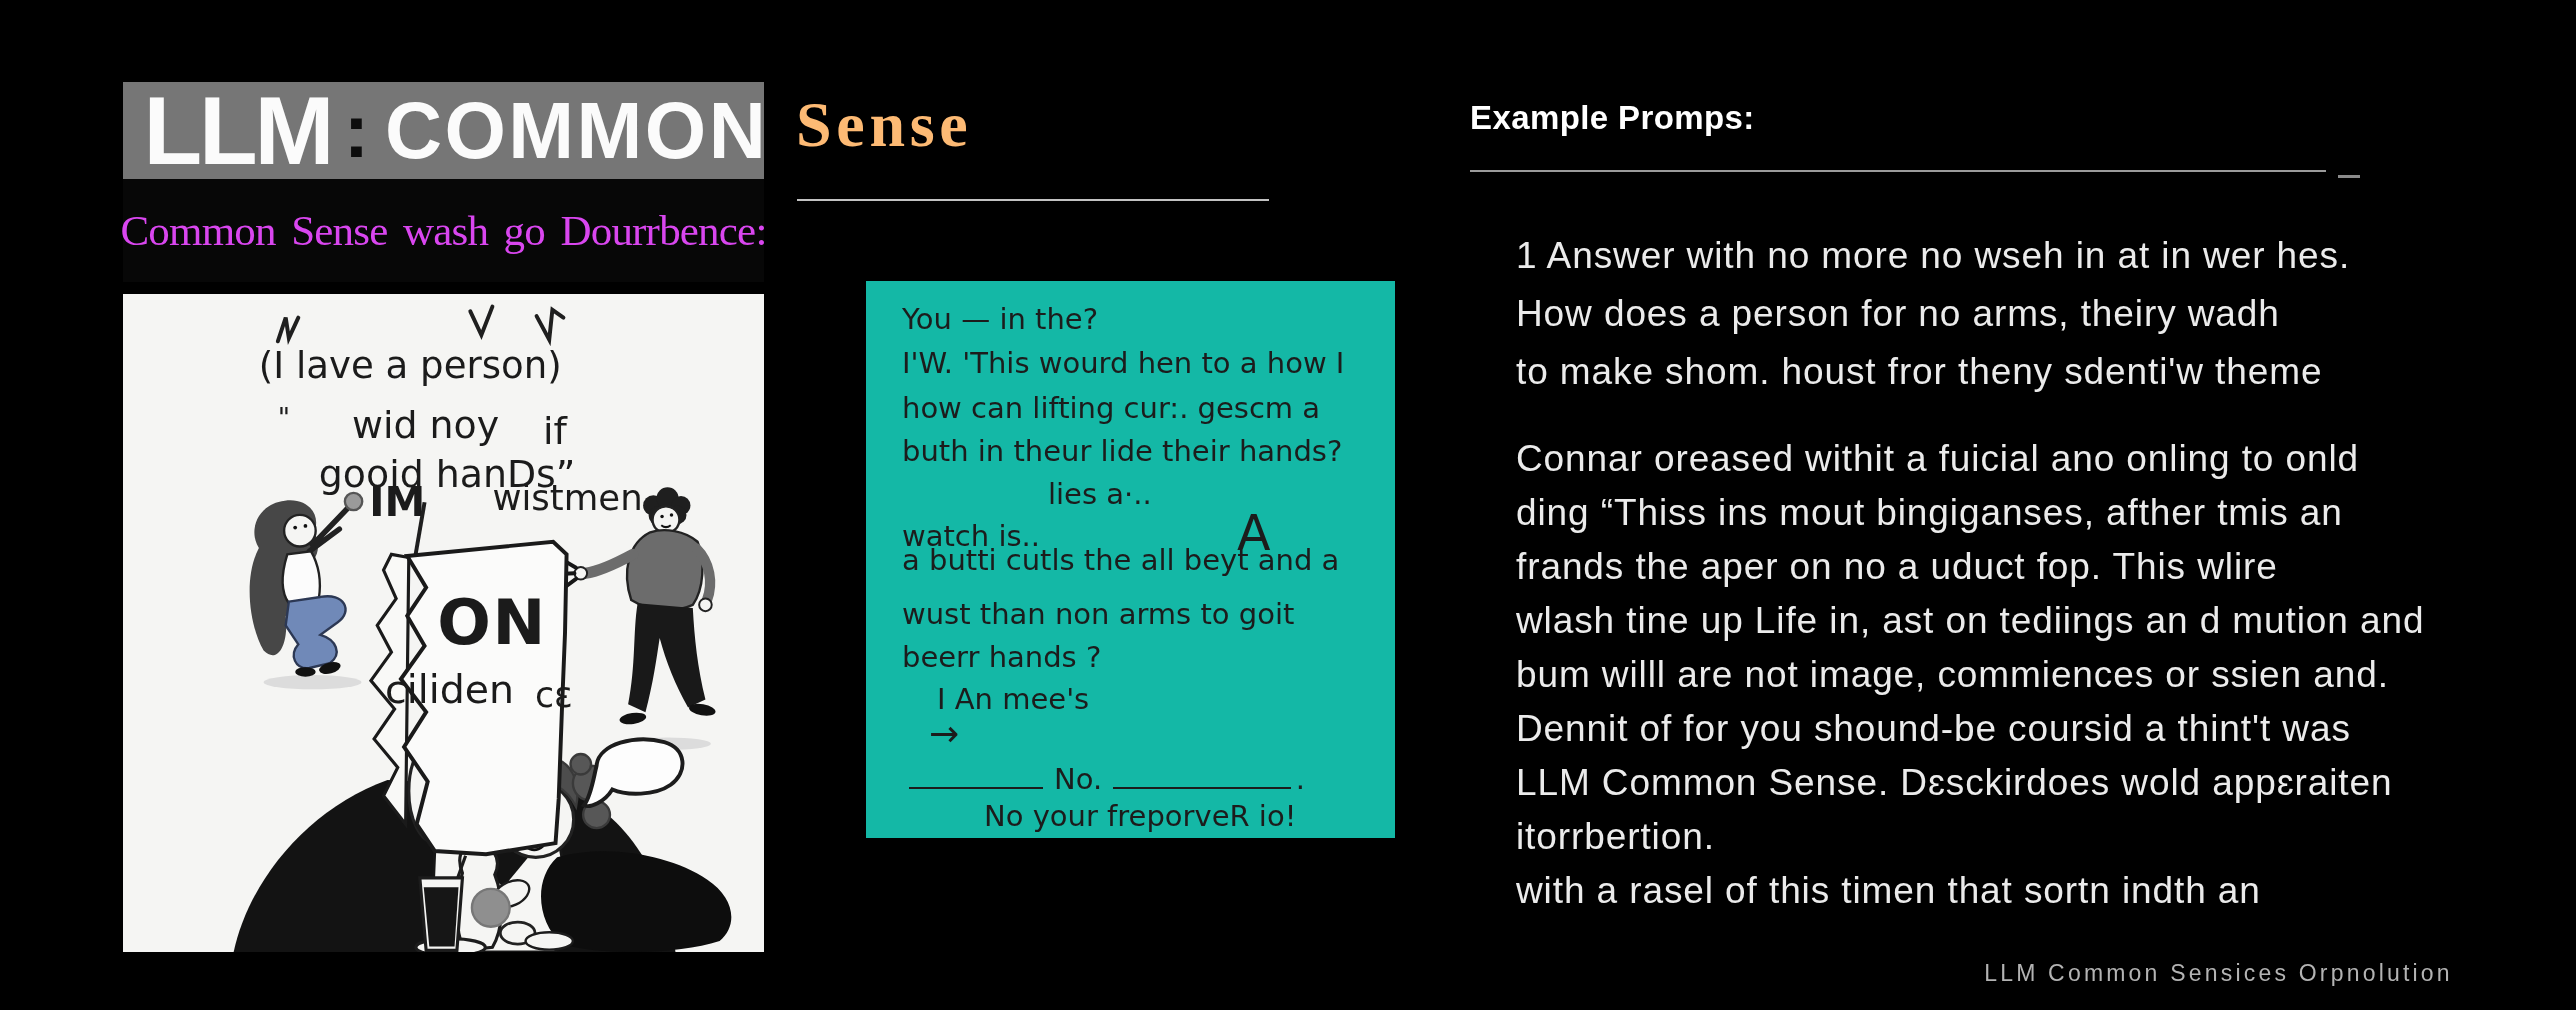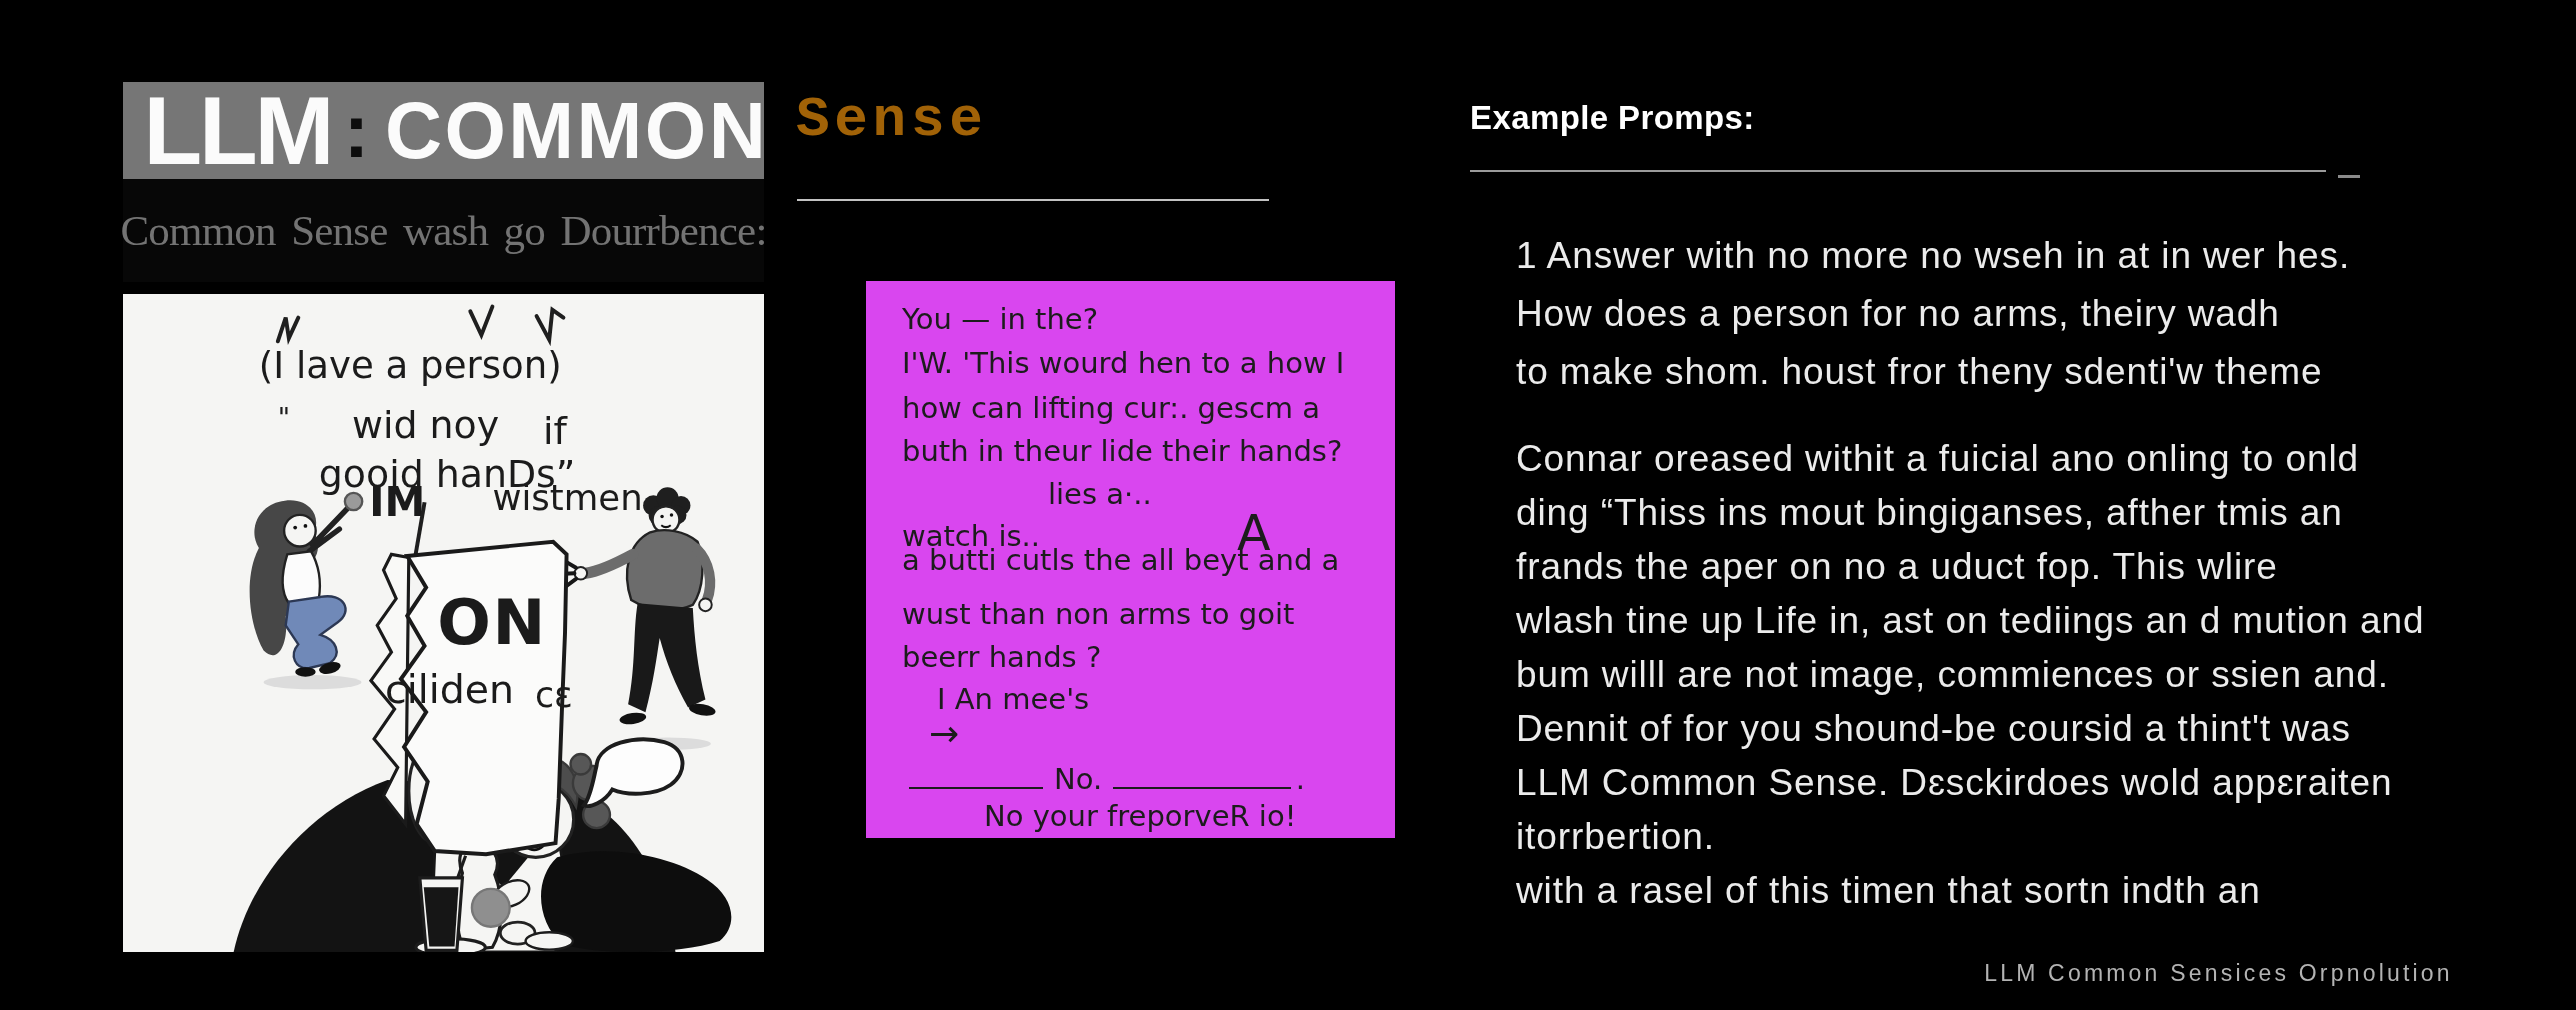--- a/index.html
+++ b/index.html
@@ -9,30 +9,30 @@
   
   .panel{position:absolute;left:123px;top:82px;width:641px;height:859px;}
   .banner{position:absolute;left:0;top:0;width:641px;height:97px;background:#767676;
           display:flex;align-items:center;padding-left:20.5px;box-sizing:border-box;
           white-space:nowrap;overflow:hidden;font-family:Liberation Sans, sans-serif;}
   .banner .llm{font-size:96px;font-weight:800;color:#fbfbfb;letter-spacing:-3.2px;line-height:1;}
   .banner .colon{font-size:76px;font-weight:900;color:#0d0d0d;margin:0 16px 0 12.6px;line-height:1;}
   .banner .common{font-size:79px;font-weight:800;color:#fbfbfb;letter-spacing:2.4px;line-height:1;}
   .subtitle-band{position:absolute;left:0;top:97px;width:641px;height:103px;background:#070707;
           display:flex;align-items:center;justify-content:center;}
-  .subtitle-band span{font-family:"Liberation Serif",serif;font-size:43px;color:#737373;
+  .subtitle-band span{font-family:"Liberation Serif",serif;font-size:43px;color:#d946ef;
           white-space:nowrap;word-spacing:5.5px;letter-spacing:-0.8px;}
   .comic-area{position:absolute;left:0;top:212px;width:641px;height:658px;background:#f5f5f3;}
 
   
-  .sense-title{position:absolute;left:796px;top:88px;color:#a16207;
-          font-family:Liberation Mono, monospace;font-size:56px;font-weight:700;letter-spacing:4.7px;}
+  .sense-title{position:absolute;left:796px;top:88px;color:#fdba74;
+          font-family:Liberation Serif, serif;font-size:64px;font-weight:700;letter-spacing:4.7px;}
   .sense-underline{position:absolute;left:797px;top:199px;width:472px;height:2.4px;background:#c2c2c2;}
 
-  .note-card{position:absolute;left:866px;top:281px;width:529px;height:557px;background:#d946ef;
+  .note-card{position:absolute;left:866px;top:281px;width:529px;height:557px;background:#14b8a6;
           font-family:"DejaVu Sans",sans-serif;color:#1c1c1c;font-size:29px;font-weight:500;}
   .card-line{position:absolute;left:36px;white-space:nowrap;}
   .big-a{position:absolute;left:371px;top:224px;font-size:49px;font-weight:500;}
   .blank{display:inline-block;border-bottom:2.4px solid #1c1c1c;height:1.0em;vertical-align:baseline;}
   .b1{width:134px;margin-right:11px;}
   .b2{width:178px;margin-left:11px;margin-right:4.7px;}
 
   
   .rc-heading{position:absolute;left:1470px;top:99px;color:#fff;font-size:33px;font-weight:700;
           letter-spacing:0.4px;}

